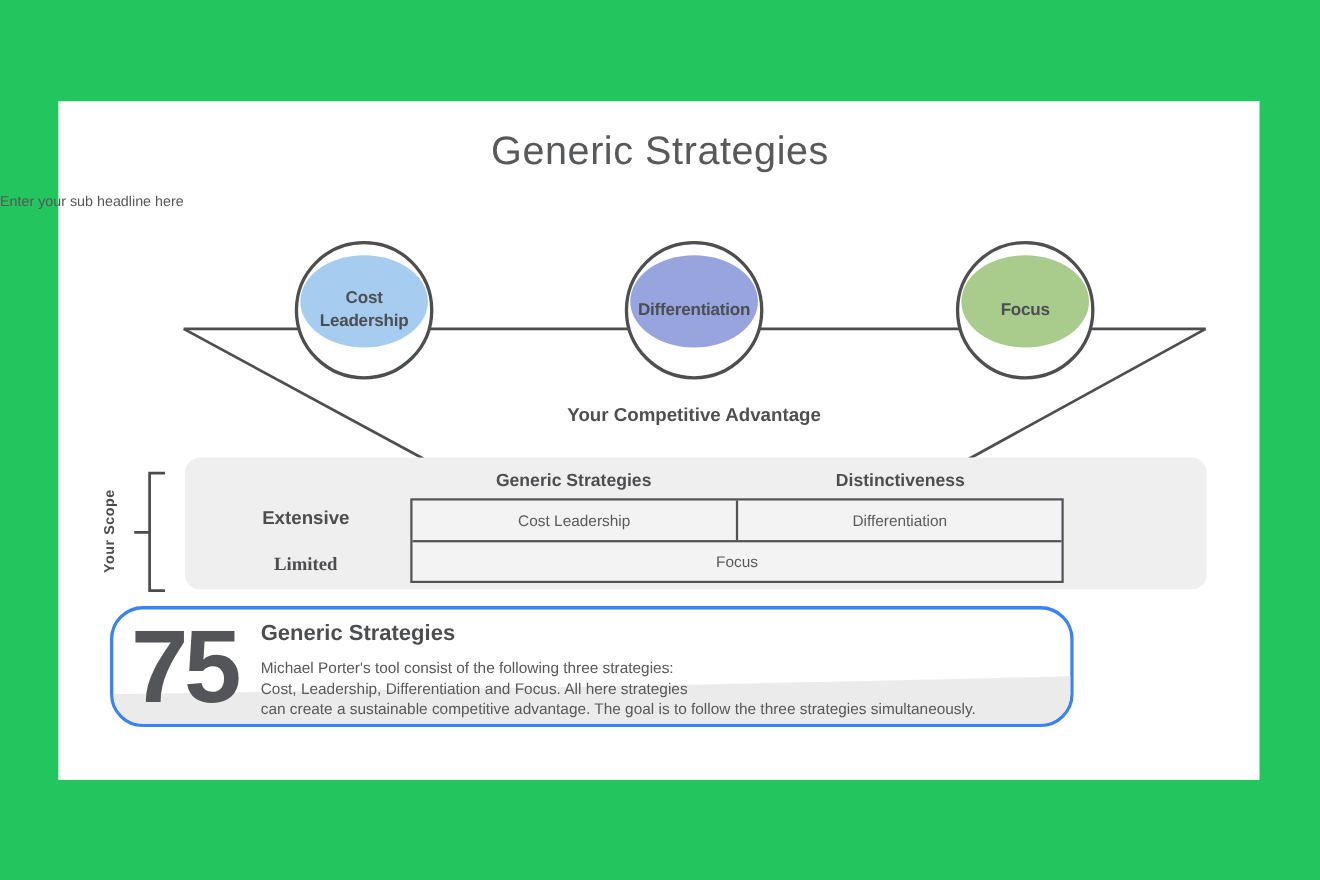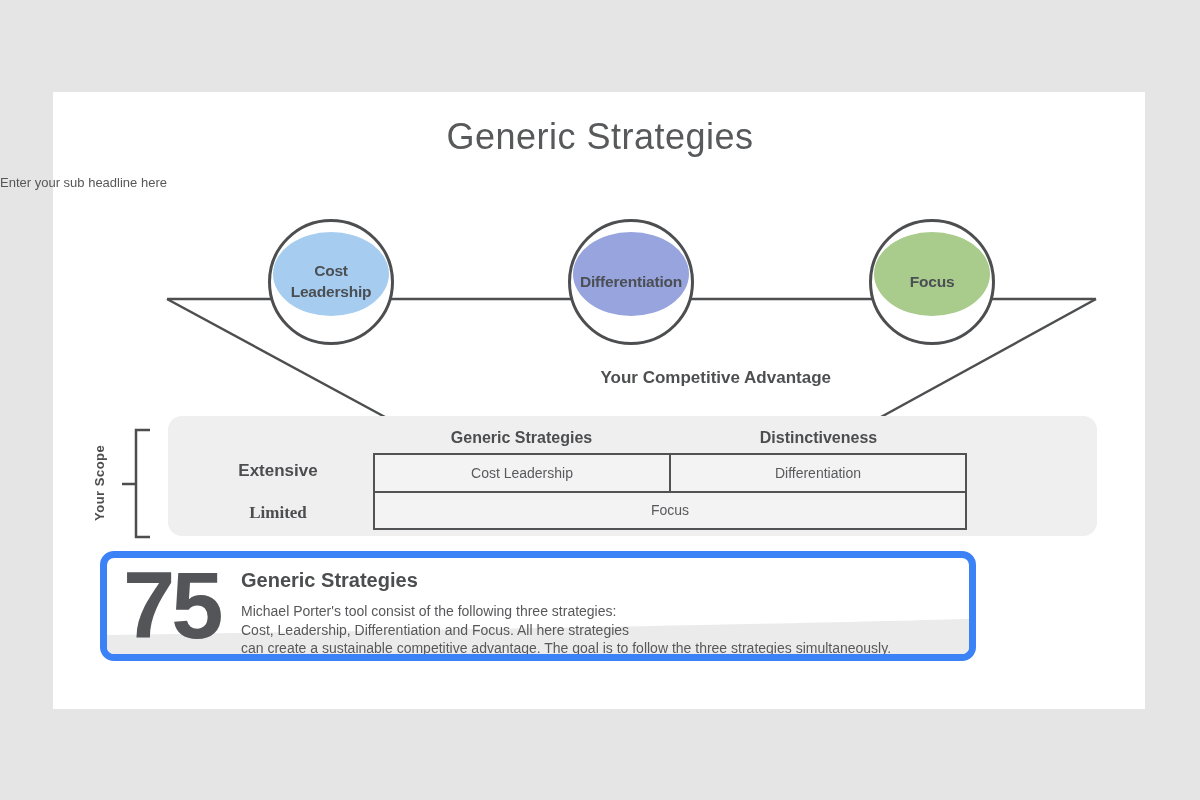--- a/index.html
+++ b/index.html
@@ -1,18 +1,18 @@
 <!DOCTYPE html>
 <html><head>
 <meta charset="utf-8">
 <style>
   * { margin:0; padding:0; box-sizing:border-box; }
   html,body { width:1200px; height:800px; overflow:hidden;
     font-family:"Liberation Sans","DejaVu Sans",sans-serif; }
-  #app { position:relative; width:1200px; height:800px; background:#e5e5e5; }
+  #app { position:relative; width:1200px; height:800px; background:#22c55e; }
 
   .slide { position:absolute; left:53px; top:92px; width:1092px; height:617px; background:#ffffff; }
 
   .title { position:absolute; left:0; top:116px; width:1200px; text-align:center;
     font-size:36px; font-weight:400; color:#58595b; letter-spacing:0.5px; }
   .subtitle { position:absolute; left:0; top:175px; width:1200px; 
     font-size:13px; color:#565759; }
 
   svg.overlay { position:absolute; left:0; top:0; width:1200px; height:800px; pointer-events:none; }
 
@@ -20,21 +20,21 @@
     border-radius:50%; background:#ffffff; overflow:hidden; display:flex; align-items:center;
     justify-content:center; text-align:center; }
   .circle .liquid { position:absolute; left:2px; top:10px; width:116px; height:84px; border-radius:50%; }
   .circle .c-label { position:relative; font-size:15.5px; font-weight:bold; color:#4b4f54;
     line-height:1.35; letter-spacing:-0.2px; padding:0 6px; }
   #circle-0 { left:268px; }
   #circle-1 { left:568px; }
   #circle-1 .c-label { white-space:nowrap; padding:0; }
   #circle-2 { left:869px; }
 
-  .adv-label { position:absolute; left:431px; top:368px; width:400px; text-align:right;
+  .adv-label { position:absolute; left:431px; top:368px; width:400px; text-align:center;
     font-size:17px; font-weight:bold; color:#4e4f51; }
 
   .panel { position:absolute; left:168px; top:416px; width:929px; height:120px;
     background:#efeff0; border-radius:14px; }
   .col-header { position:absolute; top:13px; width:297px; text-align:center;
     font-size:16px; font-weight:bold; color:#4c4d4f; }
   #colh-0 { left:205px; }
   #colh-1 { left:502px; }
   .grid { position:absolute; left:205px; top:37px; width:594px; height:77px;
     border:2px solid #515254; display:flex; flex-direction:column; background:#f3f3f4; }
@@ -46,21 +46,21 @@
   .row-label { position:absolute; left:30px; width:160px; text-align:center;
     font-size:17px; font-weight:bold; color:#4c4d4f; }
   #rowl-0 { top:45px; }
   #rowl-1 { top:87px;font-family:Liberation Serif, serif; }
 
   .scope-label { position:absolute; left:92px; top:428px; width:22px; height:110px;
     writing-mode:vertical-rl; transform:rotate(180deg); text-align:center;
     font-size:13px; font-weight:bold; color:#4c4d4f; letter-spacing:0.5px; }
 
   .footer-box { position:absolute; left:100px; top:551px; width:876px; height:110px;
-    border:7px solid #3b82f6; border-radius:14px; background:#ffffff; overflow:hidden; }
+    border:3px solid #3b82f6; border-radius:30px; background:#ffffff; overflow:hidden; }
   .footer-box svg.wave { position:absolute; left:0; top:0; width:994px; height:104px; }
   .big-num { position:absolute; left:16px; top:50%; transform:translateY(-50%);
     font-size:94px; font-weight:bold; color:#545559; letter-spacing:-4px; line-height:1; }
   .footer-text { position:absolute; left:134px; top:11px; }
   .footer-heading { font-size:20px; font-weight:bold; color:#4c4d4f; }
   .footer-lines { margin-top:10px; font-size:14px; line-height:18.5px; color:#58585a; }
 </style>
 </head>
 <body>
 

